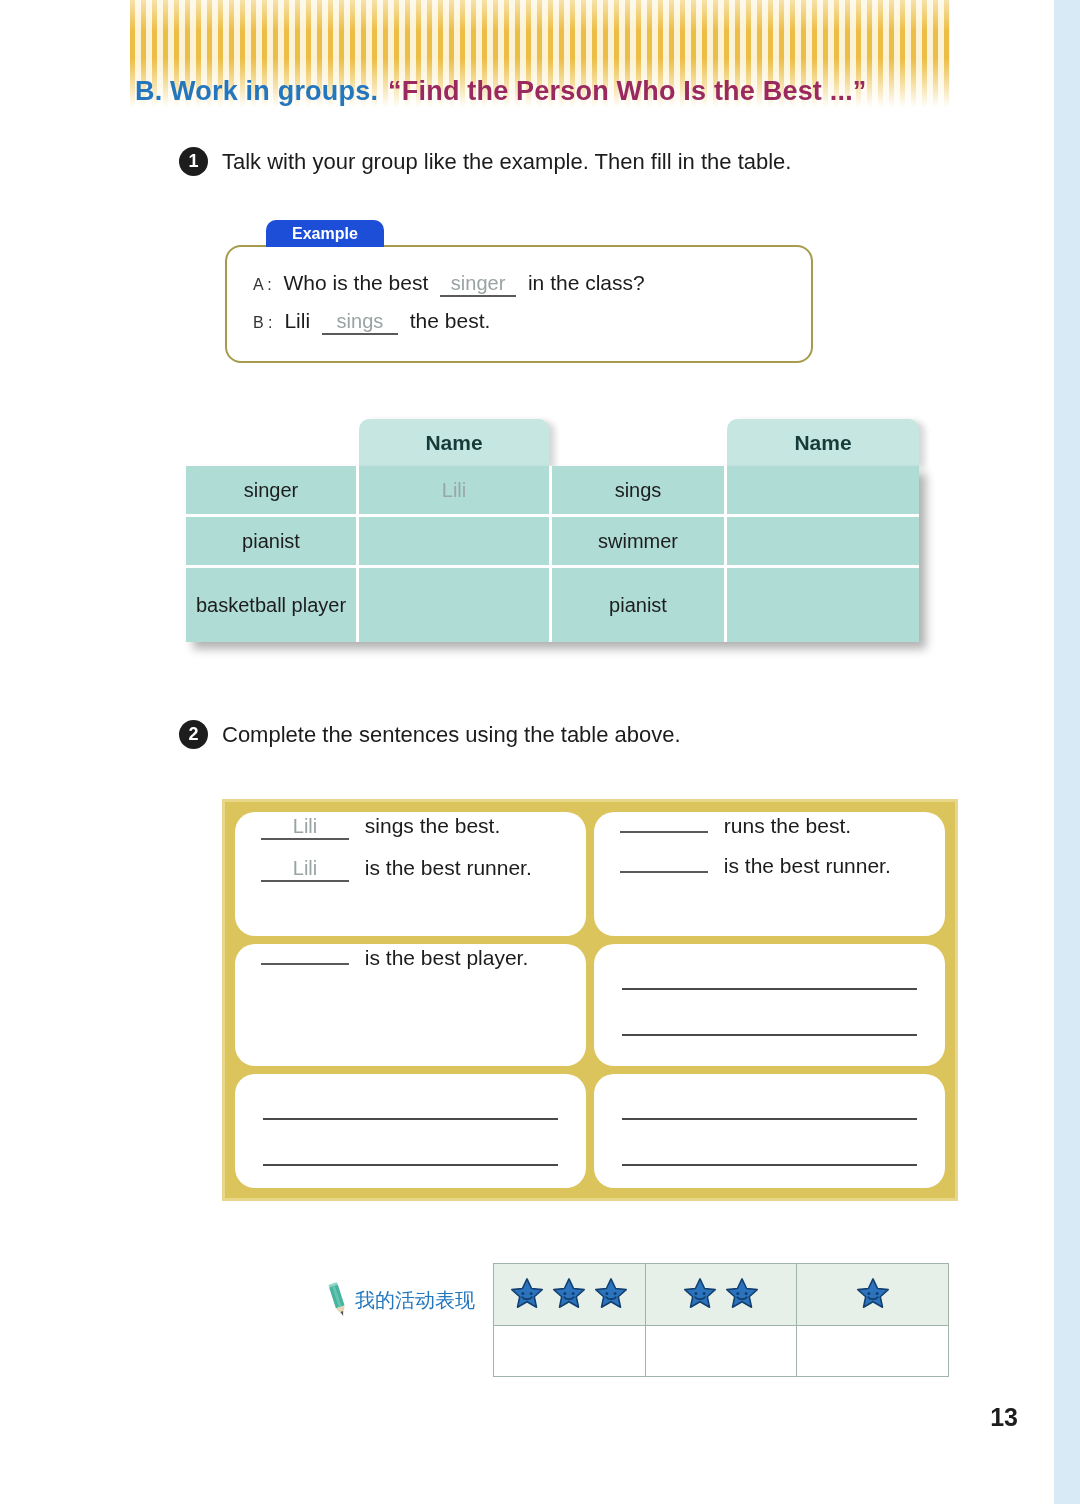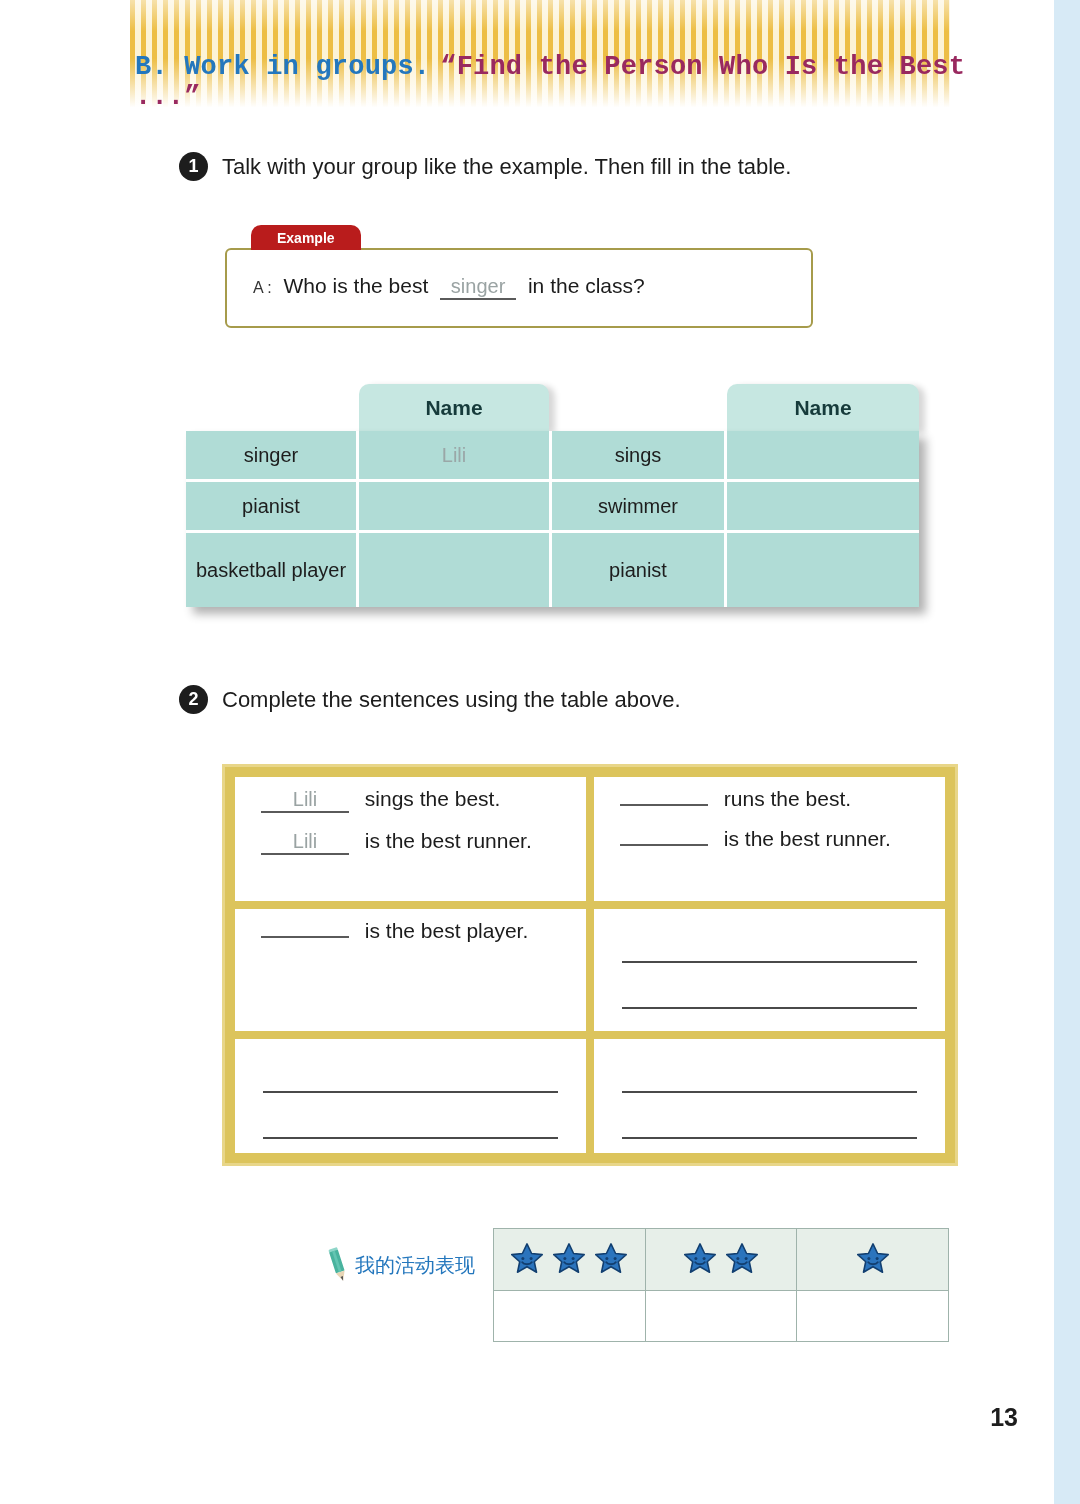--- a/index.html
+++ b/index.html
@@ -17,44 +17,44 @@
     background: repeating-linear-gradient(90deg, #edbe45 0 5px, #fcf3d6 5px 11px);
   }
   .stripes::after {
     content: ''; position: absolute; inset: 0;
     background: linear-gradient(180deg, rgba(255,255,255,0.55) 0%, rgba(255,255,255,0) 28%,
                 rgba(255,255,255,0) 52%, #ffffff 96%);
   }
   .content { position: relative; padding: 0 60px 0 135px; }
 
   
-  .heading { margin-top: 52px; font-size: 27px; font-weight: bold; letter-spacing: 0.2px; font-family: Liberation Mono, monospace; }
+  .heading { margin-top: 76px; font-size: 27px; font-weight: bold; letter-spacing: 0.2px; }
   .h-blue  { color: #2477bd; margin-right: 10px; }
   .h-purple{ color: #99295f; }
 
   
   .task { display: flex; align-items: center; gap: 14px; margin-left: 44px; }
   .task-1 { margin-top: 40px; }
   .task-2 { margin-top: 78px; }
   .badge {
     flex: 0 0 auto; width: 29px; height: 29px; border-radius: 50%;
     background: #1d1d1d; color: #ffffff; font-weight: bold; font-size: 18px;
     display: flex; align-items: center; justify-content: center;
   }
   .task-text { font-size: 22px; }
 
   
   .example-wrap { margin: 44px 0 0 90px; width: 588px; }
   .example-tab {
-    display: inline-block; margin-left: 26px; padding: 5px 26px 4px;
-    background: #b91c1c; color: #ffffff; font-weight: bold; font-size: 14px;
+    display: inline-block; margin-left: 41px; padding: 5px 26px 4px;
+    background: #1d4ed8; color: #ffffff; font-weight: bold; font-size: 16px;
     border-radius: 10px 10px 0 0; position: relative; z-index: 2;
   }
   .example-body {
-    border: 2px solid #a69b4b; border-radius: 6px; background: #ffffff;
+    border: 2px solid #a69b4b; border-radius: 16px; background: #ffffff;
     padding: 16px 26px 14px; margin-top: -2px; position: relative; z-index: 1;
   }
   .ex-line { font-size: 21px; margin: 8px 0 12px; }
   .speaker { font-size: 16px; color: #333; margin-right: 6px; }
   .fill {
     display: inline-block; min-width: 76px; text-align: center;
     border-bottom: 2px solid #5a5a5a; margin: 0 6px; padding: 0 4px 1px;
     line-height: 1.05;
   }
   .fill-text { color: #9aa3a3; font-size: 20px; }
@@ -82,21 +82,21 @@
   }
   .t1-value { color: #9aa7a7; }
 
   
   .sbox {
     margin: 50px 0 0 87px; width: 736px;
     background: #dcc45c; border: 3px solid #e8d689; padding: 10px;
     display: grid; grid-template-columns: 1fr 1fr;
     grid-template-rows: 124px 122px 114px; gap: 8px;
   }
-  .scell { background: #ffffff; padding: 10px 20px 10px; }
+  .scell { background: #ffffff; padding: 2px 20px 10px; border-radius: 20px; }
   .sline { font-size: 21px; margin-bottom: 16px; white-space: nowrap; }
   .sline .fill { min-width: 88px; }
   .stext { margin-left: 4px; }
   .longline { height: 30px; border-bottom: 2px solid #4a4a4a; margin: 0 8px 16px; }
   .scell .longline:first-child { margin-top: 14px; }
 
   
   .footer { display: flex; align-items: flex-start; margin: 62px 0 0 192px; }
   .f-label { display: flex; align-items: center; gap: 6px; margin-top: 18px; width: 166px; }
   .pencil-icon { transform: rotate(-18deg); flex: 0 0 auto; }
@@ -135,20 +135,26 @@
     </div>
 
     <div class="example-wrap">
       <div class="example-tab">Example</div>
       <div class="example-body">
         <div class="ex-line">
           <span class="speaker">A :</span>
           <span>Who is the best</span>
           <span class="fill"><span class="fill-text">singer</span></span>
           <span>in the class?</span>
+        </div>
+        <div class="ex-line">
+          <span class="speaker">B :</span>
+          <span>Lili</span>
+          <span class="fill"><span class="fill-text">sings</span></span>
+          <span>the best.</span>
         </div>
       </div>
     </div>
 
     <div class="t1">
       <div class="t1-header t1-h2">Name</div>
       <div class="t1-header t1-h4">Name</div>
       <div class="t1-body">
         <div class="t1-cell">singer</div>
         <div class="t1-cell t1-value">Lili</div>

